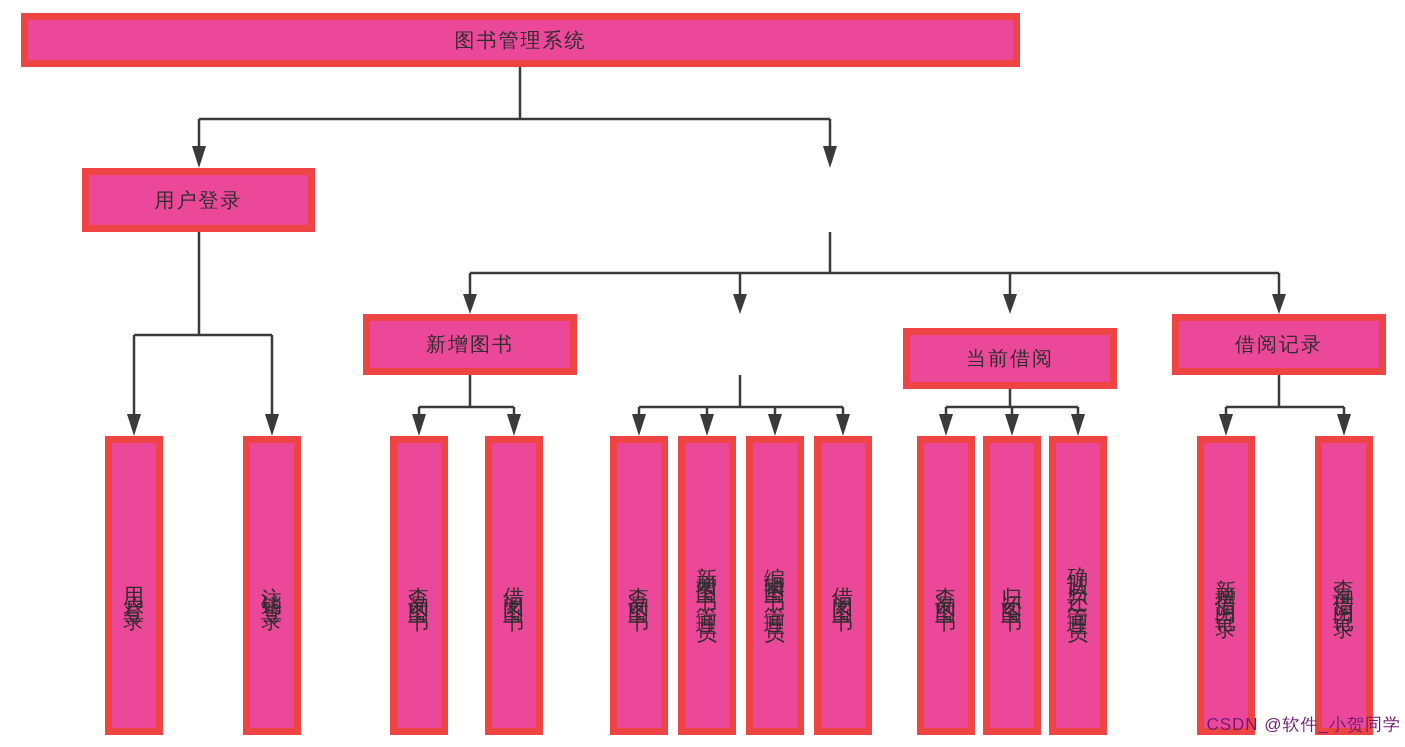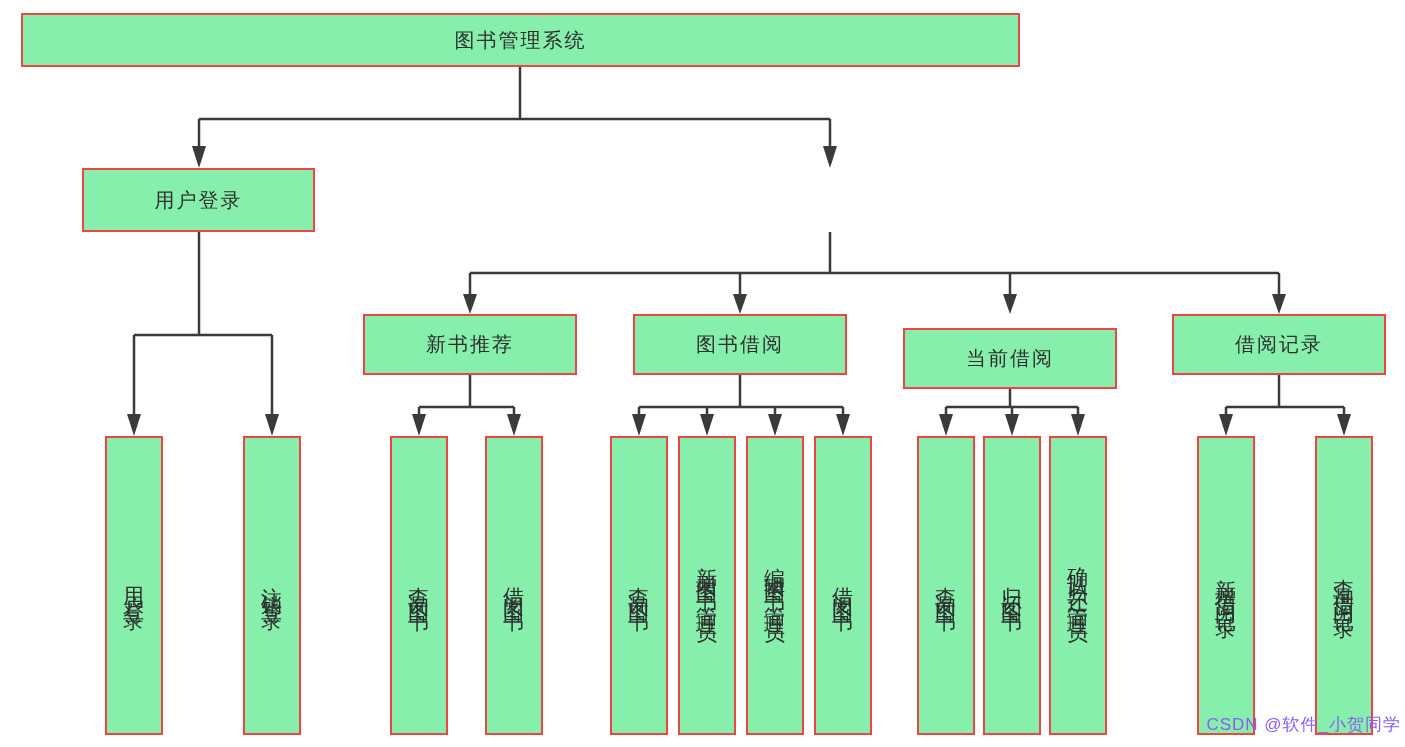--- a/index.html
+++ b/index.html
@@ -18,22 +18,22 @@
   .connector-layer {
     position: absolute;
     left: 0;
     top: 0;
     width: 1405px;
     height: 747px;
   }
   .node {
     position: absolute;
     box-sizing: border-box;
-    border: 2px solid #ef4444;
-    background: #86efac;
+    border: 7px solid #ef4444;
+    background: #ec4899;
     color: #2e2e2e;
     display: flex;
     align-items: center;
     justify-content: center;
     text-align: center;
   }
   .h-node {
     font-size: 20px;
     letter-spacing: 2px;
     white-space: nowrap;
@@ -44,21 +44,21 @@
     font-size: 21px;
     letter-spacing: 8px;
     line-height: 1;
   }
   .watermark {
     position: absolute;
     top: 713px;
     right: 4px;
     font-size: 17px;
     letter-spacing: 1px;
-    color: #8b5cf6;
+    color: #701a75;
     white-space: nowrap;
     z-index: 5;
   }
 </style>
 </head>
 <body>
 
 <div class="canvas">
 
   <svg class="connector-layer" width="1405" height="747" viewBox="0 0 1405 747" xmlns="http://www.w3.org/2000/svg">
@@ -131,22 +131,21 @@
 
       <polygon points="1219,414 1233,414 1226,436"></polygon>
       <polygon points="1337,414 1351,414 1344,436"></polygon>
     </g>
   </svg>
 
   <div class="node h-node" style="left:21px; top:13px; width:999px; height:54px;">图书管理系统</div>
 
   <div class="node h-node" style="left:82px; top:168px; width:233px; height:64px;">用户登录</div>
 
-  <div class="node h-node" style="left:363px; top:314px; width:214px; height:61px;">新书推荐</div>
-  <div class="node h-node" style="left:633px; top:314px; width:214px; height:61px;">图书借阅</div>
+  <div class="node h-node" style="left:363px; top:314px; width:214px; height:61px;">新增图书</div>
   <div class="node h-node" style="left:903px; top:314px; width:214px; height:61px;margin-top:14px;">当前借阅</div>
   <div class="node h-node" style="left:1172px; top:314px; width:214px; height:61px;">借阅记录</div>
 
   <div class="node v-node" style="left:105px; top:436px; width:58px; height:299px;">用户登录</div>
   <div class="node v-node" style="left:243px; top:436px; width:58px; height:299px;">注销登录</div>
 
   <div class="node v-node" style="left:390px; top:436px; width:58px; height:299px;">查询图书</div>
   <div class="node v-node" style="left:485px; top:436px; width:58px; height:299px;">借阅图书</div>
 
   <div class="node v-node" style="left:610px; top:436px; width:58px; height:299px;">查询图书</div>

